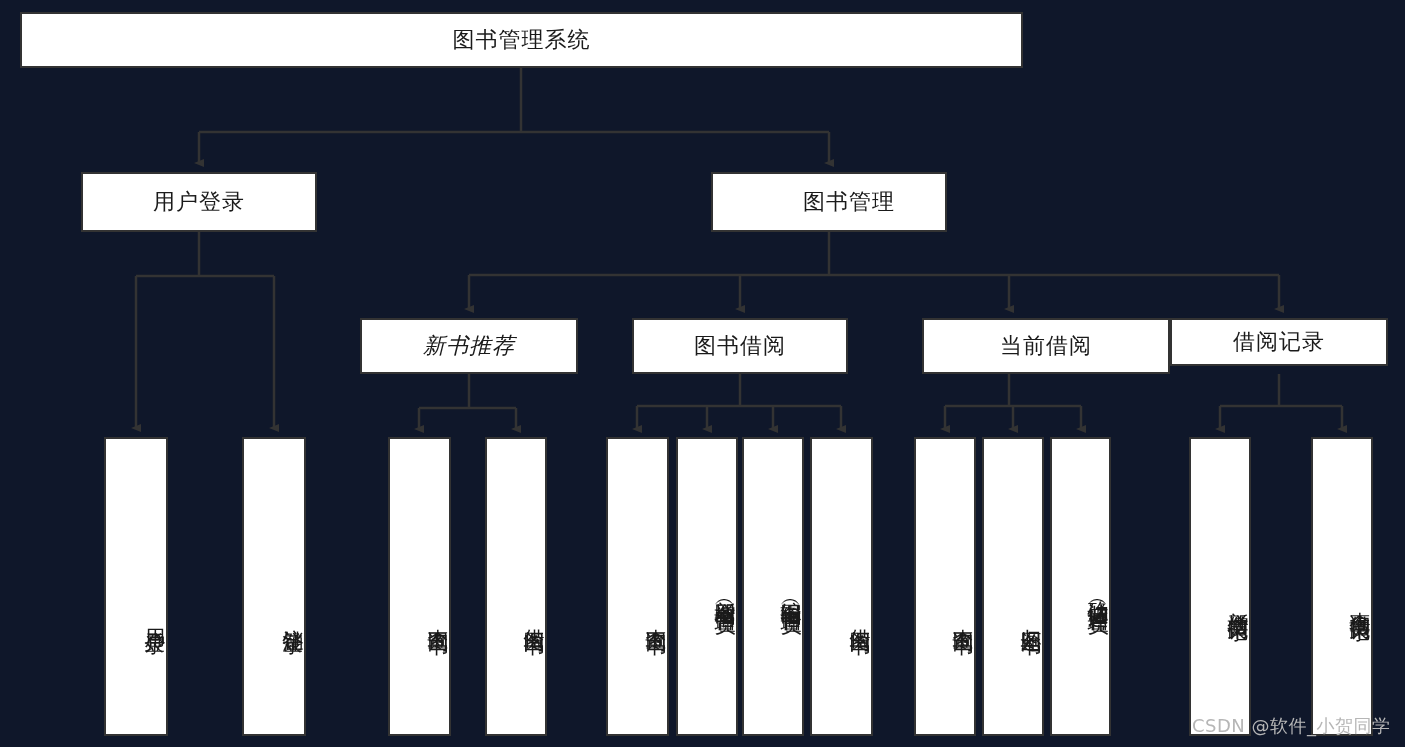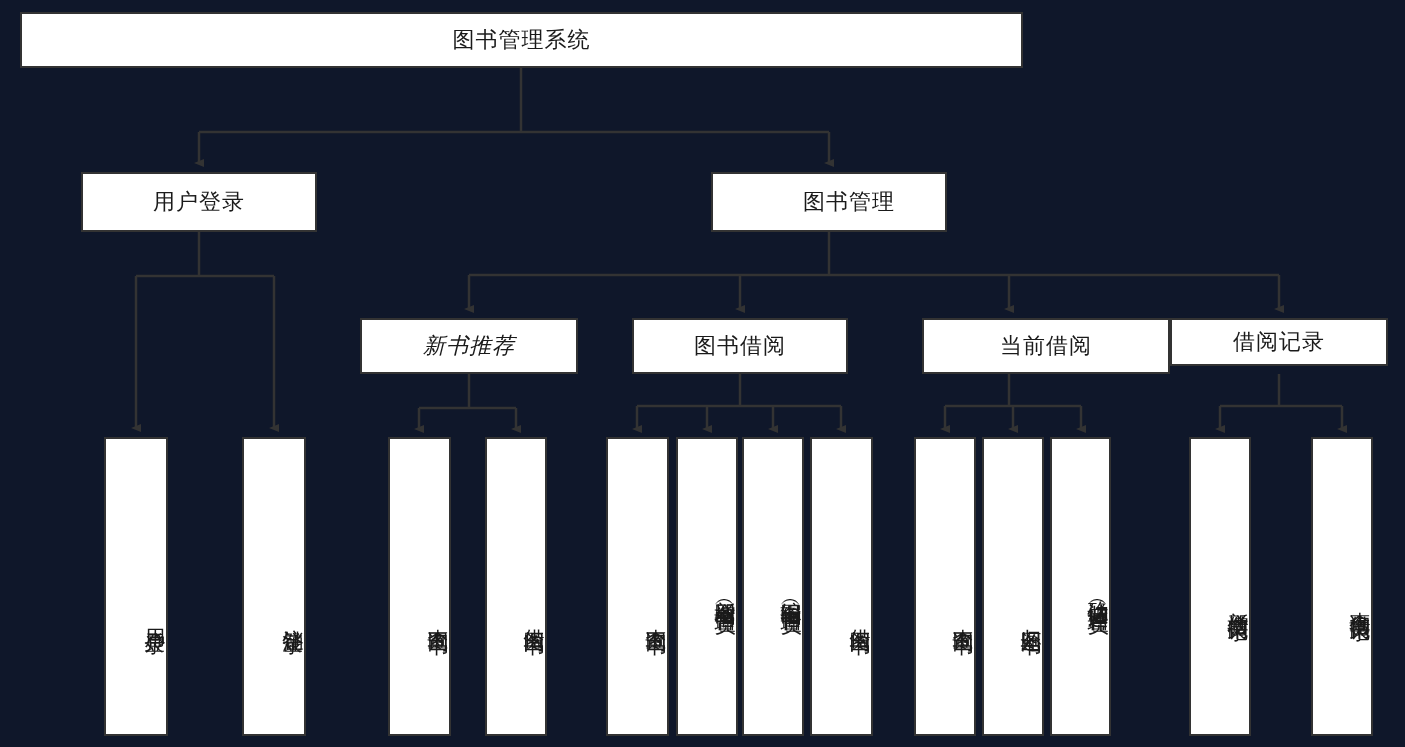--- a/index.html
+++ b/index.html
@@ -182,14 +182,15 @@
     <span class="vtext">确认归还（管理员）</span>
   </div>
 
   <div class="node vert" style="left:1189px;top:437px;width:62px;height:299px;padding-top:28px;">
     <span class="vtext">新增借阅记录</span>
   </div>
   <div class="node vert" style="left:1311px;top:437px;width:62px;height:299px;padding-top:28px;">
     <span class="vtext">查询借阅记录</span>
   </div>
 
+  <div class="watermark" style="left:1192px;top:714px;">CSDN @软件_小贺同学</div>
 
 </div>
 
 </body></html>

